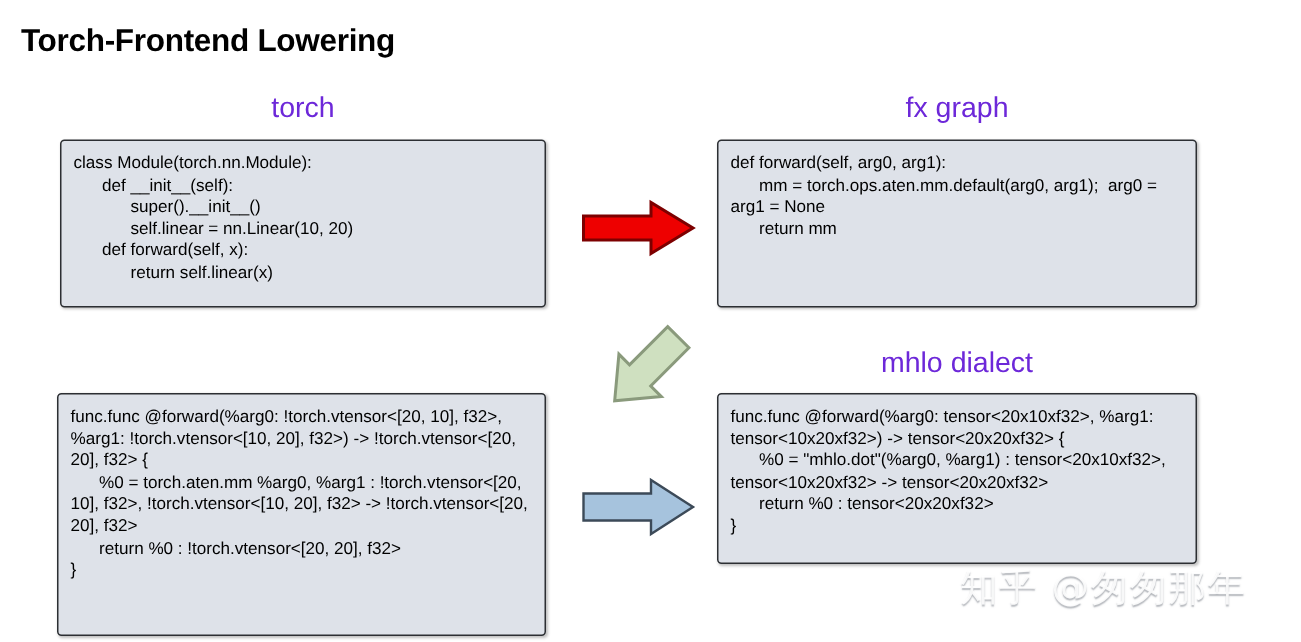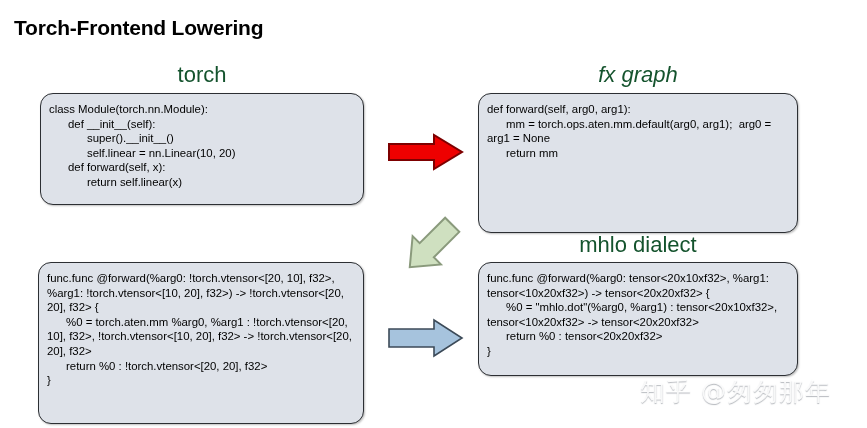--- a/index.html
+++ b/index.html
@@ -26,55 +26,55 @@
     left: 14px;
     top: 16px;
     font-size: 21px;
     font-weight: bold;
     letter-spacing: -0.2px;
     color: #000000;
     white-space: nowrap;
   }
   .panel-label {
     position: absolute;
-    font-size: 22px;
+    font-size: 19px;
     font-weight: normal;
-    color: #14532d;
+    color: #6d28d9;
     text-align: center;
     white-space: nowrap;
   }
   .code-box {
     position: absolute;
     box-sizing: border-box;
     background: #dee2e9;
     border: 1.4px solid #2c2f33;
-    border-radius: 13px;
+    border-radius: 3px;
     box-shadow: 1px 1px 2px rgba(0,0,0,0.25);
     overflow: hidden;
   }
   .code-text {
     position: absolute;
     left: 8px;
     right: 6px;
     top: 8px;
     font-family: "Liberation Sans", sans-serif;
     font-size: 11.4px;
     line-height: 14.6px;
     color: #000000;
     white-space: pre-wrap;
     word-break: normal;
   }
   
   #label-torch        { left: 40px;  top: 62px;  width: 324px; }
-  #label-fx           { left: 478px; top: 62px;  width: 320px; font-style: italic; }
+  #label-fx           { left: 478px; top: 62px;  width: 320px; }
   #label-torch-dialect{ left: 38px;  top: 232px; width: 326px; }
   #label-mhlo         { left: 478px; top: 232px; width: 320px; text-align: center; }
 
   #box-torch          { left: 40px;  top: 93px;  width: 324px; height: 112px; }
-  #box-fx             { left: 478px; top: 93px;  width: 320px; height: 140px; }
+  #box-fx             { left: 478px; top: 93px;  width: 320px; height: 112px; }
   #box-torch-dialect  { left: 38px;  top: 262px; width: 326px; height: 162px; }
   #box-mhlo           { left: 478px; top: 262px; width: 320px; height: 114px; }
 
   
   .arrow-svg {
     position: absolute;
     overflow: visible;
   }
   #arrow-red    { left: 388px; top: 133px; width: 76px; height: 38px; }
   #arrow-green  { left: 395px; top: 210px; width: 72px; height: 72px; }

